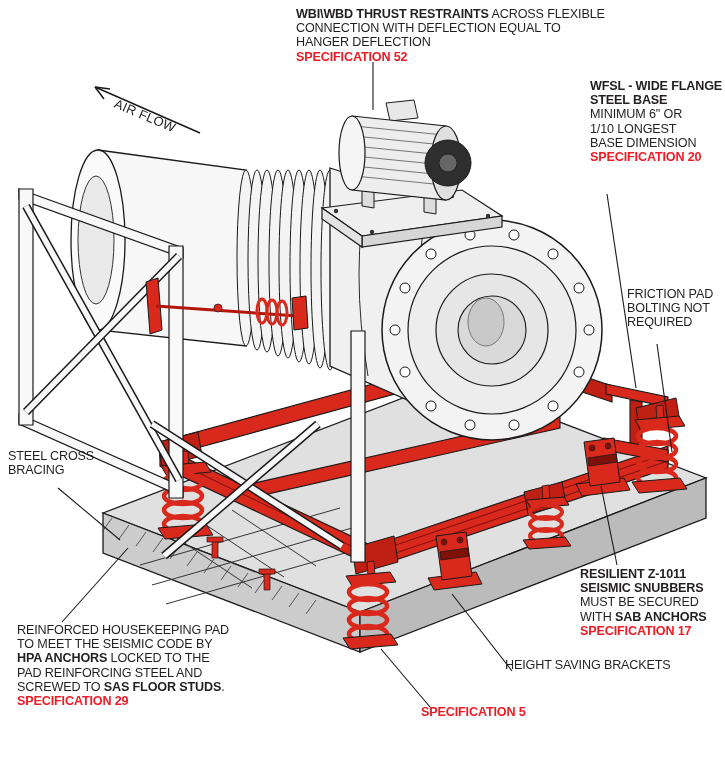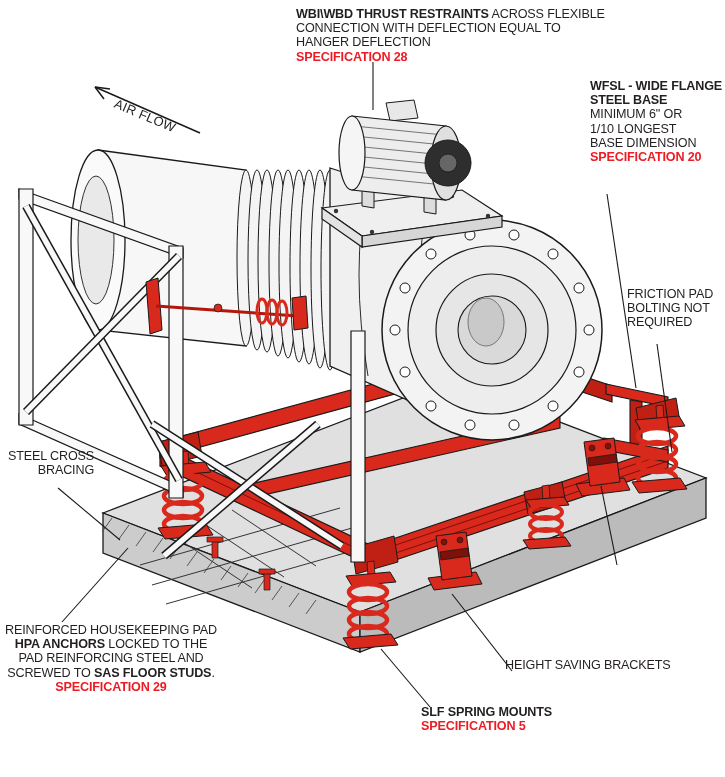--- a/index.html
+++ b/index.html
@@ -231,54 +231,61 @@
   <g stroke="#1a1a1a" stroke-width="1.5" fill="none">
     <path d="M200,133 L95,87"></path>
     <path d="M95,87 L110,89 M95,87 L104,99"></path>
   </g>
 </svg>
 
 <div class="label" style="left:296px;top:7px;">
   <div><span class="b">WBI\WBD THRUST RESTRAINTS</span><span> ACROSS FLEXIBLE</span></div>
   <div>CONNECTION WITH DEFLECTION EQUAL TO</div>
   <div>HANGER DEFLECTION</div>
-  <div class="spec">SPECIFICATION 28</div>
+  <div class="spec">SPECIFICATION 52</div>
 </div>
 
 <div class="label" style="left:546px;top:79px;margin-left:44px;">
   <div class="b">WFSL - WIDE FLANGE</div>
   <div class="b">STEEL BASE</div>
   <div>MINIMUM 6" OR</div>
   <div>1/10 LONGEST</div>
   <div>BASE DIMENSION</div>
   <div class="spec">SPECIFICATION 20</div>
 </div>
 
 <div class="label" style="left:627px;top:287px;">
   <div>FRICTION PAD</div>
   <div>BOLTING NOT</div>
   <div>REQUIRED</div>
 </div>
 
 <div class="airflow">AIR FLOW</div>
 
-<div class="label" style="left:8px;top:449px;text-align:right;">
+<div class="label" style="left:8px;top:449px;">
   <div>STEEL CROSS</div>
   <div>BRACING</div>
 </div>
 
-<div class="label" style="left:5px;top:623px;text-align:center;">
+<div class="label" style="left:17px;top:623px;">
   <div>REINFORCED HOUSEKEEPING PAD</div>
+  <div>TO MEET THE SEISMIC CODE BY</div>
   <div><span class="b">HPA ANCHORS</span><span> LOCKED TO THE</span></div>
   <div>PAD REINFORCING STEEL AND</div>
   <div><span>SCREWED TO </span><span class="b">SAS FLOOR STUDS</span><span>.</span></div>
   <div class="spec">SPECIFICATION 29</div>
 </div>
 
+<div class="label" style="left:580px;top:567px;">
+  <div class="b">RESILIENT Z-1011</div>
+  <div class="b">SEISMIC SNUBBERS</div>
+  <div>MUST BE SECURED</div>
+  <div><span>WITH </span><span class="b">SAB ANCHORS</span></div>
+  <div class="spec">SPECIFICATION 17</div>
+</div>
 
 <div class="label b" style="left:505px;top:658px;">HEIGHT SAVING BRACKETS</div>
 
 <div class="label" style="left:421px;top:705px;">
-  <div class="b">SLF SPRING MOUNTS</div>
   <div class="spec">SPECIFICATION 5</div>
 </div>
 
 </div>
 
 </body></html>

